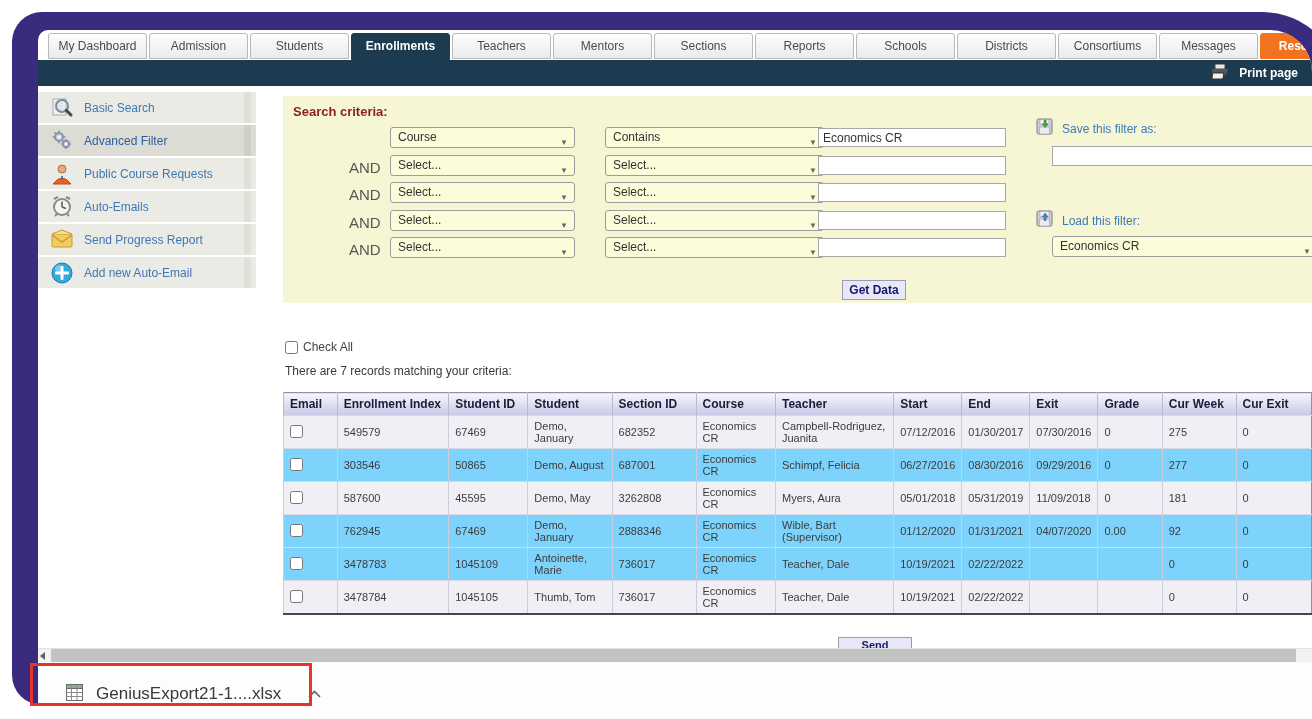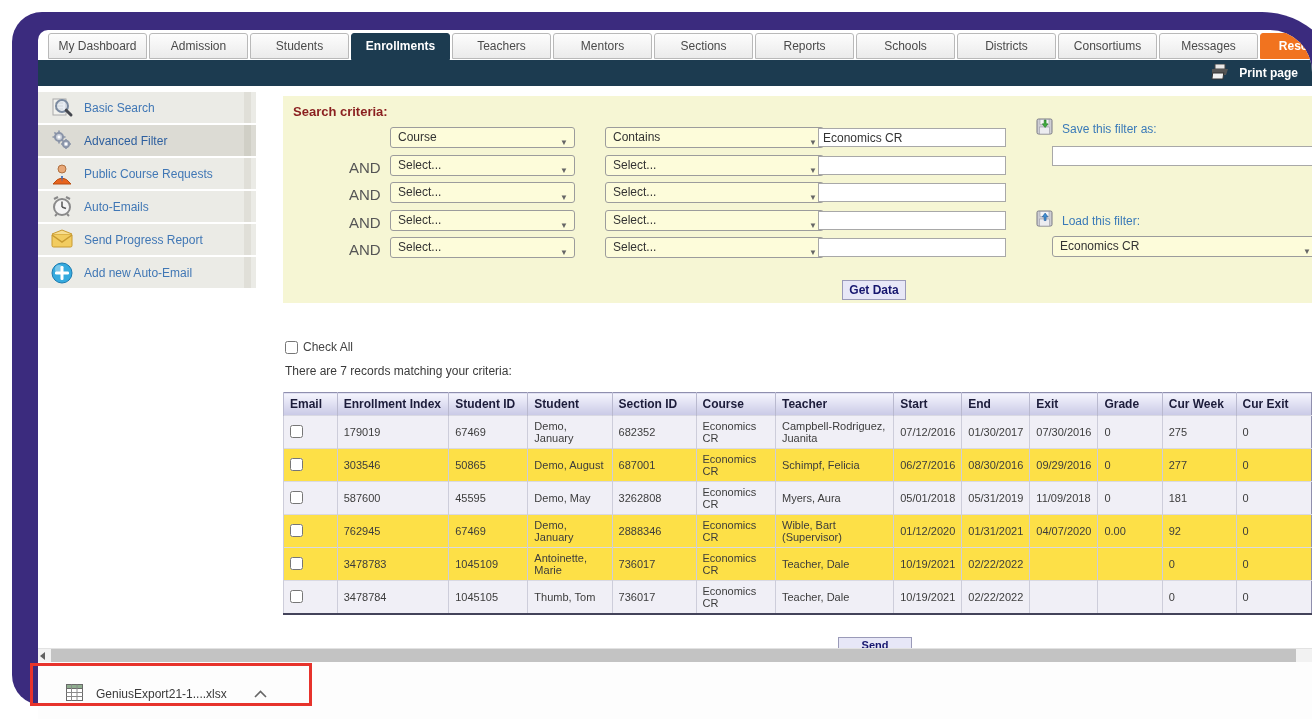--- a/index.html
+++ b/index.html
@@ -65,37 +65,37 @@
     font-size:12px;color:#444;cursor:pointer;}
   input.cb{width:13px;height:13px;margin:0;cursor:pointer;}
 
   
   .data-table{position:absolute;left:245px;top:328px;border-collapse:collapse;table-layout:fixed;
     font-size:11px;color:#3c3c3c;border:1px solid #8f8fae;border-bottom:2px solid #43435a;margin-top:34px;}
   .data-table th{background:linear-gradient(#f5f5fd,#c9c9e6);font-size:12px;color:#1c1c3a;text-align:left;
     padding:4px 6px;border-left:1px solid #b9b9cf;font-weight:bold;vertical-align:middle;}
   .data-table td{padding:4px 6px;border-left:1px solid #cdcdda;border-top:1px solid #d9d9e3;vertical-align:middle;}
   .data-table tr.odd td{background:#f0eff6;}
-  .data-table tr.even td{background:#fde047;}
+  .data-table tr.even td{background:#7dd3fc;}
   .nowrap{white-space:nowrap;}
 
   .send-emails-btn{position:absolute;left:800px;top:607px;width:74px;height:20px;background:#e7e7f7;
     border:1px solid #9a9ab8;font-size:11px;font-weight:bold;color:#16166e;font-family:inherit;cursor:pointer;}
 
   
   .hscroll{position:absolute;left:0;top:618px;width:1274px;height:14px;background:#f2f2f2;border-top:1px solid #e2e2e2;z-index:5;}
   .hscroll .larrow{position:absolute;left:2px;top:3px;width:0;height:0;cursor:pointer;
     border-top:4px solid transparent;border-bottom:4px solid transparent;border-right:5px solid #606060;}
   .hscroll .thumb{position:absolute;left:13px;top:0;width:1245px;height:13px;background:#c3c3c3;cursor:pointer;}
 
   
   .downloadbar{position:absolute;left:0;top:632px;width:1274px;height:68px;background:#fdfdfd;z-index:6;}
   .dl-chip{position:absolute;left:16px;top:14px;height:36px;display:flex;align-items:center;gap:13px;
     padding:0 12px;cursor:pointer;}
-  .dl-name{font-size:12px;color:#3a3a3a;}
+  .dl-name{font-size:17px;color:#3a3a3a;}
   .chev{margin-left:14px;display:flex;align-items:center;cursor:pointer;}
 
   .red-box{position:absolute;left:30px;top:663px;width:282px;height:43px;border:3px solid var(--red);
     box-sizing:border-box;z-index:60;pointer-events:none;}
 </style>
 </head>
 <body>
 
 <div class="purple-frame"></div>
 
@@ -321,21 +321,21 @@
           <th>End</th>
           <th>Exit</th>
           <th>Grade</th>
           <th>Cur Week</th>
           <th>Cur Exit</th>
         </tr>
       </thead>
     <tbody id="tbody">
         <tr class="odd">
           <td><input type="checkbox" class="cb" style=""></td>
-          <td>179019</td>
+          <td>549579</td>
           <td>67469</td>
           <td>Demo, January</td>
           <td>682352</td>
           <td>Economics CR</td>
           <td>Campbell-Rodriguez, Juanita</td>
           <td class="nowrap">07/12/2016</td>
           <td class="nowrap">01/30/2017</td>
           <td class="nowrap">07/30/2016</td>
           <td class="nowrap">0</td>
           <td class="nowrap">275</td>

